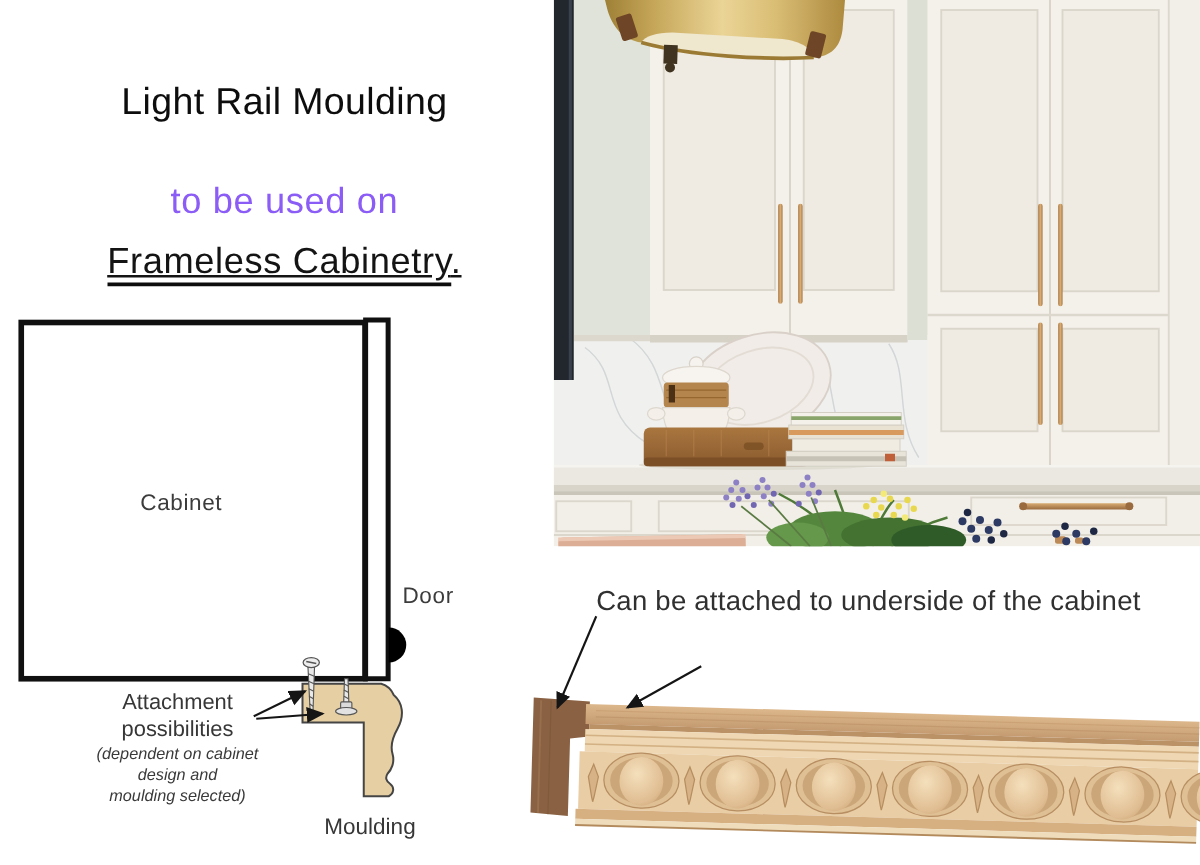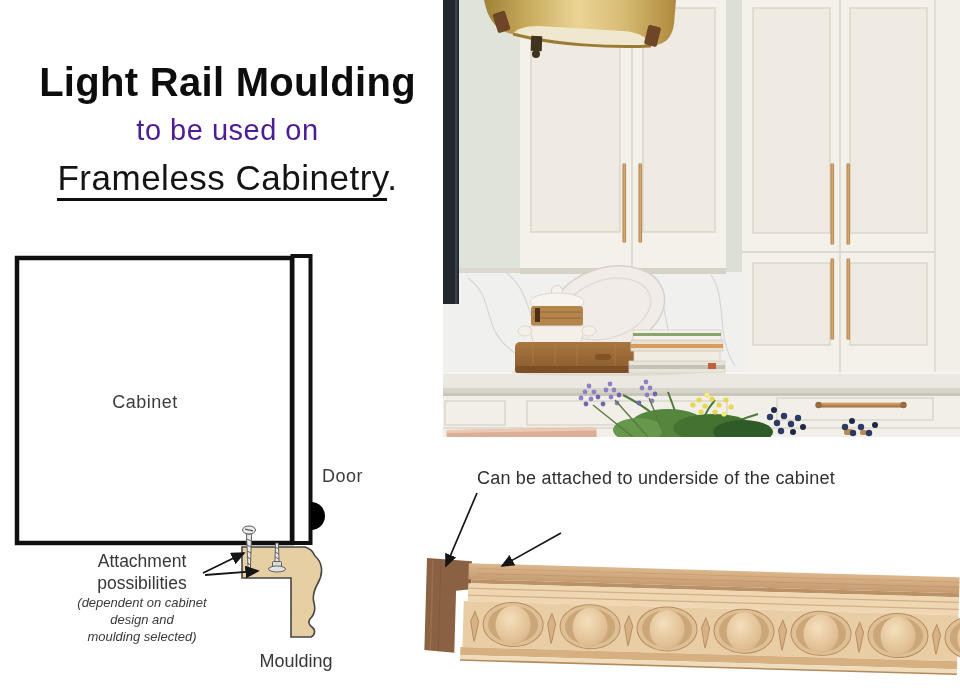--- a/index.html
+++ b/index.html
@@ -1,29 +1,29 @@
 <!DOCTYPE html>
 <html><head>
 <meta charset="utf-8">
 <style>
   html,body{margin:0;padding:0;background:#ffffff;}
   .canvas{position:relative;width:960px;height:692px;background:#ffffff;overflow:hidden;
           font-family:"Liberation Sans", sans-serif;}
   
   .title{position:absolute;left:5px;top:58px;width:445px;text-align:center;color:#0d0d0d;}
-  .title .t1{font-size:40px;font-weight:bold;line-height:48px;letter-spacing:.3px;}
-  .title .t2{font-size:29px;line-height:48px;letter-spacing:.5px;color:#4c1d95;}
-  .title .t3{font-size:35px;line-height:48px;letter-spacing:.5px;color:#141414;}
+  .title .t1{font-size:30px;font-weight:normal;line-height:48px;letter-spacing:.3px;}
+  .title .t2{font-size:29px;line-height:48px;letter-spacing:.5px;color:#8b5cf6;margin-top:31px;}
+  .title .t3{font-size:29px;line-height:48px;letter-spacing:.5px;color:#141414;text-decoration:underline;}
   .title .uline{border-bottom:3px solid #0d0d0d;padding-bottom:1px;}
   
   .diagram{position:absolute;left:0;top:245px;width:440px;height:447px;}
   .photo{position:absolute;left:443px;top:0;width:517px;height:437px;}
   .render{position:absolute;left:415px;top:540px;width:545px;height:152px;}
   .annArrows{position:absolute;left:430px;top:440px;width:530px;height:252px;}
-  .ann{position:absolute;font-size:18px;color:#303030;letter-spacing:.2px;white-space:nowrap;}
+  .ann{position:absolute;font-size:22px;color:#303030;letter-spacing:.2px;white-space:nowrap;}
   .ann1{left:477px;top:468px;}
   .ann2{left:566px;top:513px;}
   svg text{font-family:"Liberation Sans", sans-serif;}
 </style>
 </head>
 <body>
 
 <div class="canvas">
 
   <div class="title">

